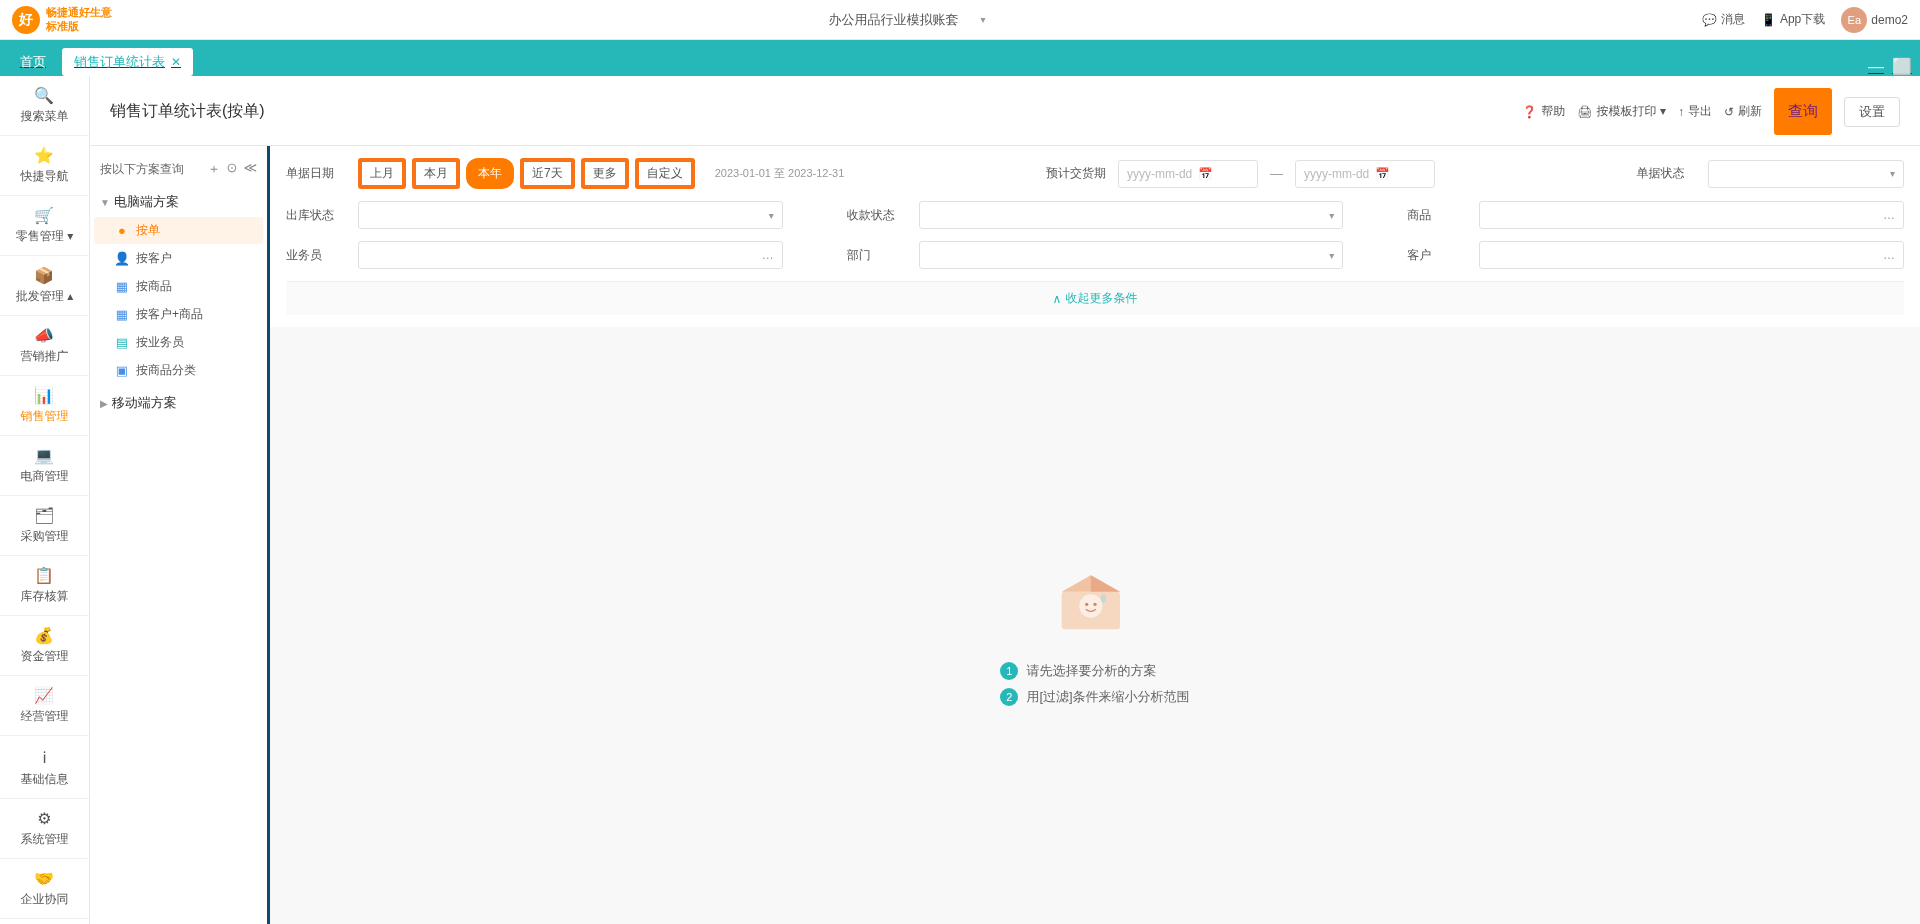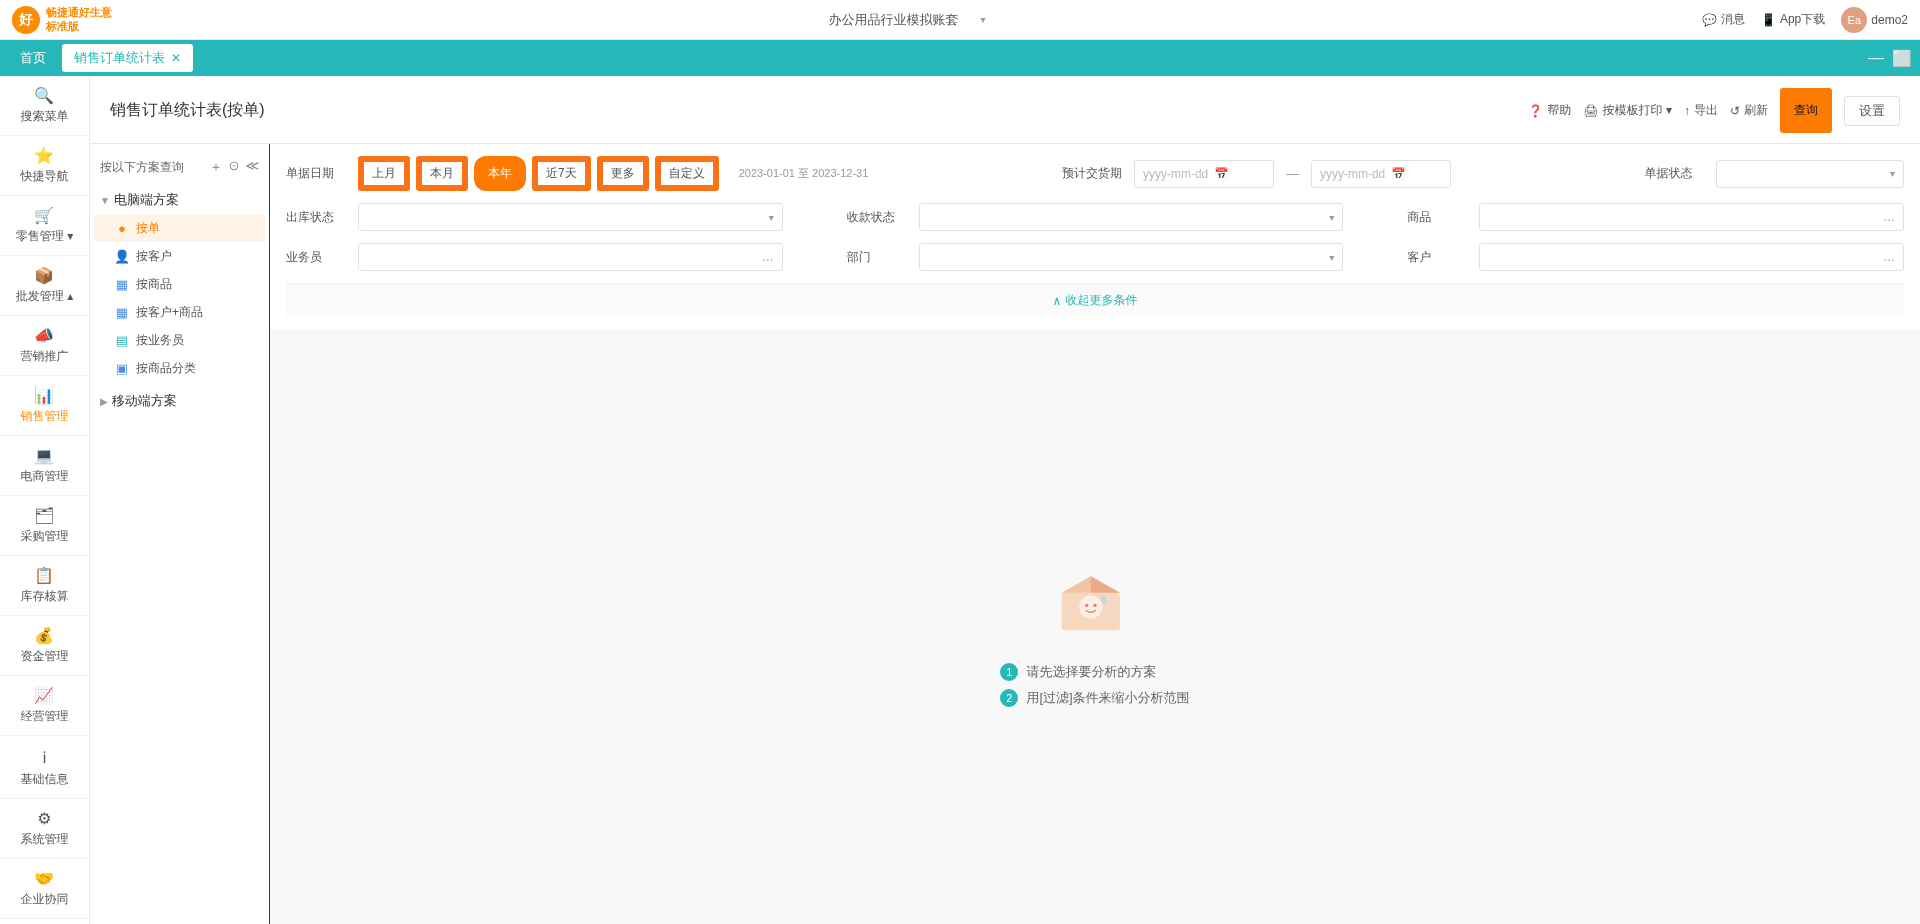--- a/index.html
+++ b/index.html
@@ -26,23 +26,24 @@
     .top-bar-center .dropdown-arrow { color: #999; font-size: 10px; }
     .top-bar-right { display: flex; align-items: center; gap: 16px; }
     .top-bar-right .icon-btn { display: flex; align-items: center; gap: 4px; color: #555; font-size: 12px; cursor: pointer; }
     .avatar { width: 26px; height: 26px; background: #e0a080; border-radius: 50%; display: flex; align-items: center; justify-content: center; color: #fff; font-size: 11px; }
 
     
     .tab-bar {
       height: 36px;
       background: #26b8b8;
       display: flex;
-      align-items: center;
+      align-items: flex-end;
       padding: 0 8px;
       gap: 4px;
+      text-decoration: underline;
     }
     .tab-item {
       height: 28px;
       padding: 0 12px;
       display: flex;
       align-items: center;
       gap: 6px;
       cursor: pointer;
       font-size: 13px;
       border-radius: 3px;
@@ -91,31 +92,31 @@
     }
     .page-title-row {
       display: flex;
       align-items: center;
       justify-content: space-between;
       margin-bottom: 10px;
     }
     .page-title { font-size: 16px; font-weight: normal; color: #333; }
     .page-actions { display: flex; align-items: center; gap: 12px; }
     .page-action-btn { display: flex; align-items: center; gap: 4px; color: #555; font-size: 12px; cursor: pointer; }
-    .page-action-btn.primary { background: #ff7b00; color: #0f172a; padding: 14px 14px; border-radius: 3px; font-size: 12px; border: none; cursor: pointer; }
+    .page-action-btn.primary { background: #ff7b00; color: #701a75; padding: 14px 14px; border-radius: 3px; font-size: 15px; border: none; cursor: pointer; }
     .page-action-btn.secondary { background: #fff; color: #555; padding: 5px 14px; border-radius: 3px; font-size: 13px; border: 1px solid #ddd; cursor: pointer; }
 
     
     .body-layout { display: flex; flex: 1; overflow: hidden; }
 
     
     .left-panel {
       width: 180px;
       background: #fff;
-      border-right: 1px solid #0c4a6e;
+      border-right: 3px solid #0c4a6e;
       padding: 10px 0;
       overflow-y: auto;
     }
     .lp-header {
       display: flex;
       align-items: center;
       justify-content: space-between;
       padding: 4px 10px 8px 10px;
       font-size: 12px;
       color: #666;
@@ -162,21 +163,21 @@
       display: flex;
       align-items: center;
       gap: 12px;
       margin-bottom: 12px;
     }
     .filter-label { font-size: 12px; color: #555; white-space: nowrap; min-width: 60px; }
     .filter-date-group { display: flex; align-items: center; gap: 6px; }
     .filter-date-btn {
       padding: 3px 8px;
       font-size: 12px;
-      border: 6px solid #f97316;
+      border: 4px solid #f97316;
       border-radius: 3px;
       cursor: pointer;
       background: #fff;
       color: #555;
     }
     .filter-date-btn.active { background: #ff7b00; color: #fff; border-color: #ff7b00; border-radius: 12px; }
     .filter-date-range { font-size: 11px; color: #999; }
     .filter-select {
       flex: 1;
       height: 28px;

